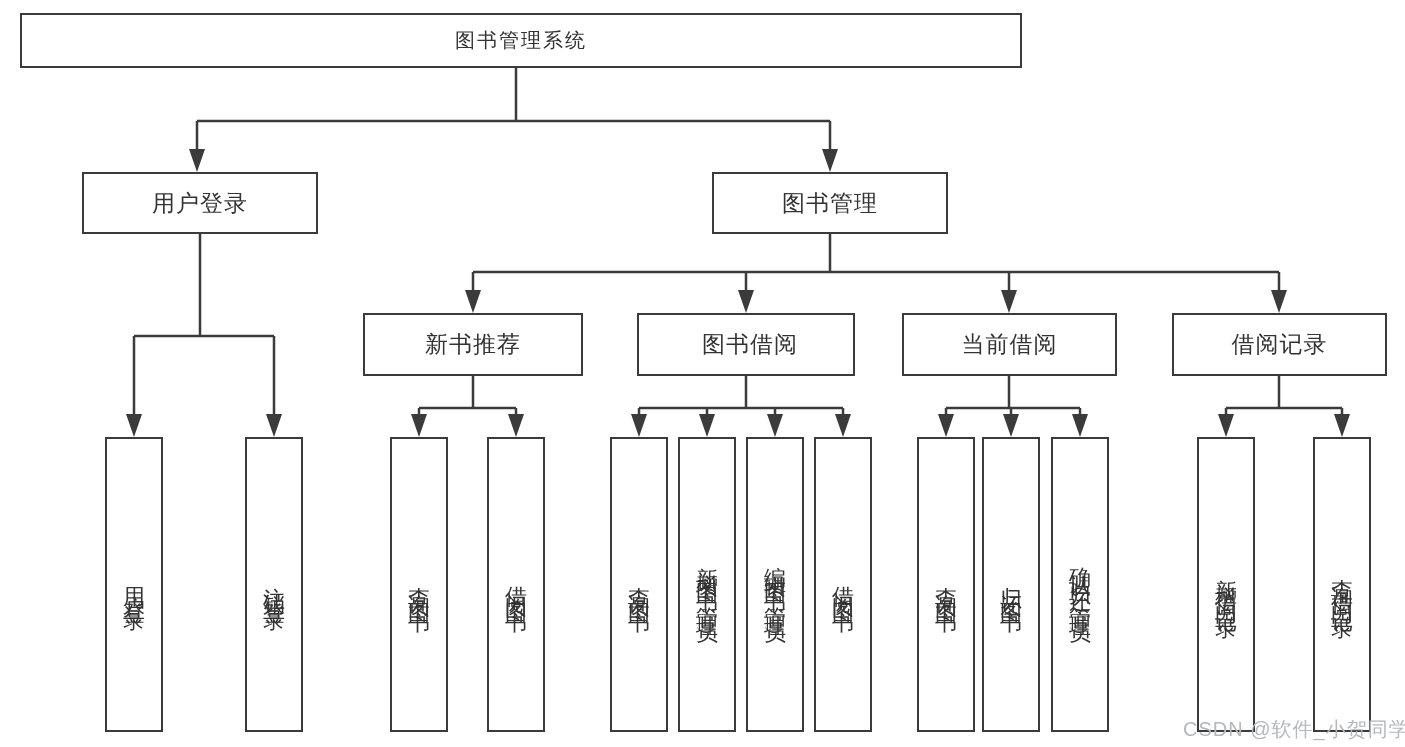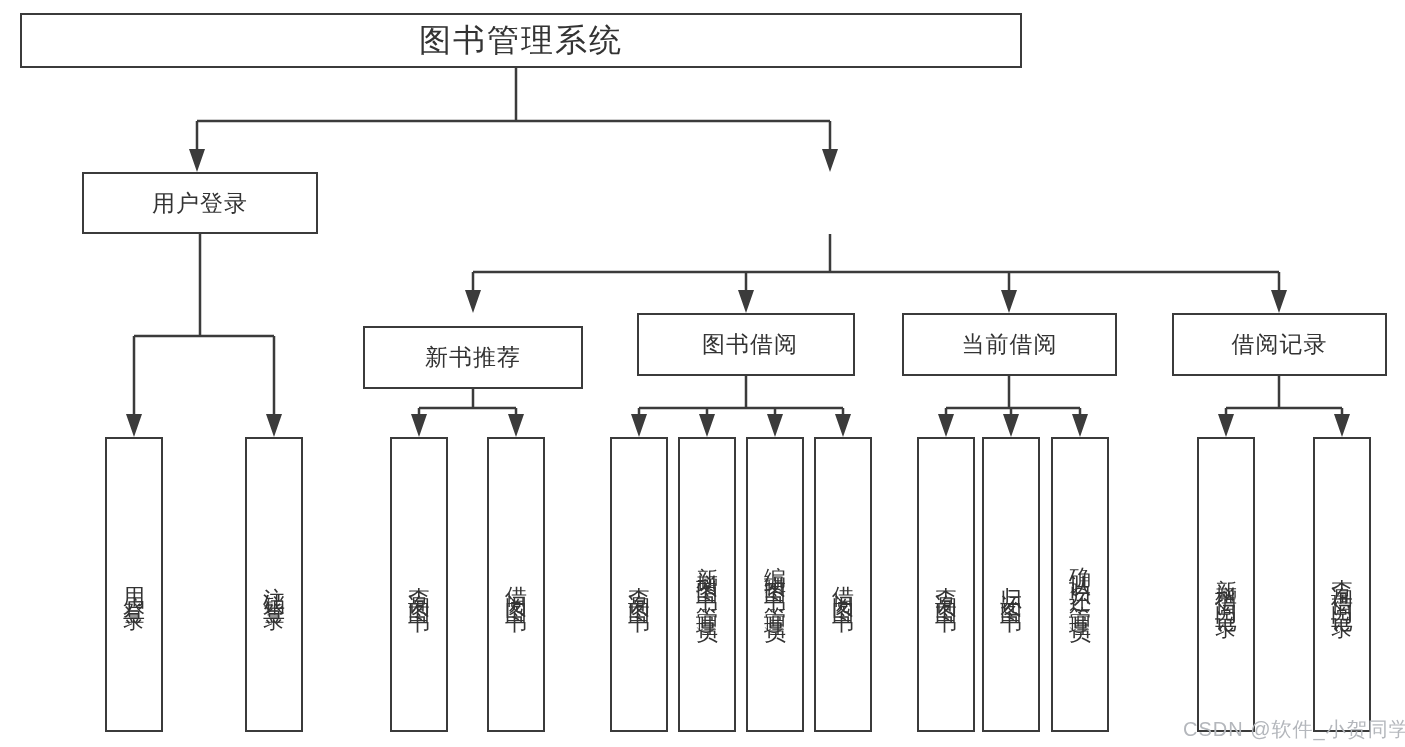--- a/index.html
+++ b/index.html
@@ -24,21 +24,21 @@
     background: #ffffff;
     border: 2.5px solid #3b3b3b;
     display: flex;
     align-items: center;
     justify-content: center;
     font-size: 23px;
     letter-spacing: 1px;
     white-space: nowrap;
     z-index: 2;
   }
-  .hbox.root { font-size: 32px; letter-spacing: 2px; }
+  .hbox.root { font-size: 20px; letter-spacing: 2px; }
   .vbox {
     position: absolute;
     box-sizing: border-box;
     background: #ffffff;
     border: 2.5px solid #3b3b3b;
     top: 437px;
     width: 58px;
     height: 295px;
     display: flex;
     align-items: center;
@@ -115,22 +115,23 @@
       M938,414 L954,414 L946,437 Z
       M1003,414 L1019,414 L1011,437 Z
       M1072,414 L1088,414 L1080,437 Z
       M1218,414 L1234,414 L1226,437 Z
       M1334,414 L1350,414 L1342,437 Z"></path>
   </svg>
 
   <div class="hbox root" style="left:20px; top:13px; width:1002px; height:55px;">图书管理系统</div>
 
   <div class="hbox" style="left:82px; top:172px; width:236px; height:62px;">用户登录</div>
+  <div class="hbox" style="left:712px; top:172px; width:236px; height:62px;">图书管理</div>
 
-  <div class="hbox" style="left:363px; top:326px; width:220px; height:63px;">新书推荐</div>
+  <div class="hbox" style="left:363px; top:313px; width:220px; height:63px;">新书推荐</div>
   <div class="hbox" style="left:637px; top:313px; width:218px; height:63px;padding-left:8px;">图书借阅</div>
   <div class="hbox" style="left:902px; top:313px; width:215px; height:63px;">当前借阅</div>
   <div class="hbox" style="left:1172px; top:313px; width:215px; height:63px;">借阅记录</div>
 
   <div class="vbox" style="left:105px;">用户登录</div>
   <div class="vbox" style="left:245px;">注销登录</div>
 
   <div class="vbox" style="left:390px;">查询图书</div>
   <div class="vbox" style="left:487px;">借阅图书</div>
 

